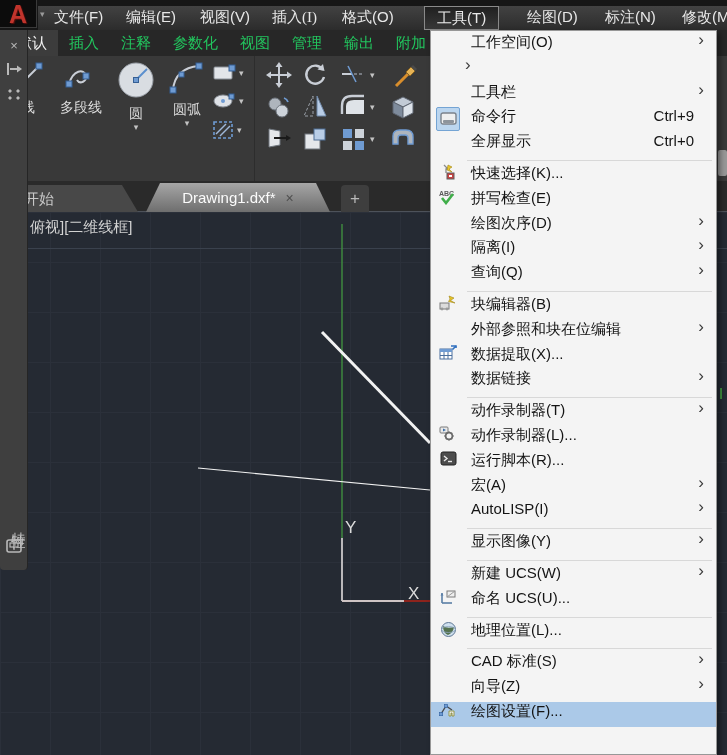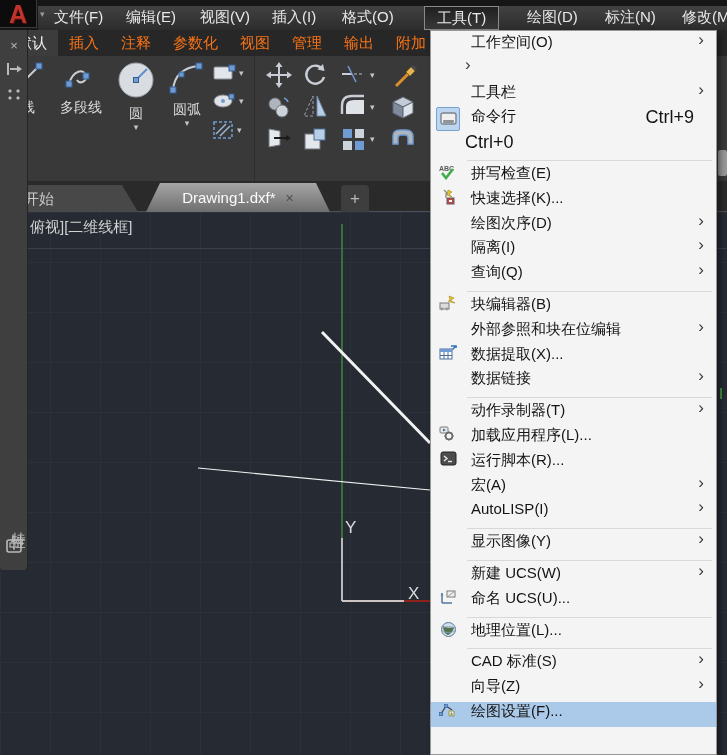--- a/index.html
+++ b/index.html
@@ -17,21 +17,21 @@
   #logo{position:absolute;left:0;top:0;width:37px;height:28px;background:#0c0c0c;
         border-right:1px solid #3a3a3a;border-bottom:1px solid #3a3a3a;text-align:center;}
   #logo .a{font-size:25px;font-weight:bold;color:#c0342c;line-height:28px;
            text-shadow:1px 1px 1px #5a0f0c;}
   #logo-arrow{position:absolute;left:40px;top:9px;color:#9a9a9a;font-size:9px;}
 
   
   #ribbon{position:absolute;left:0;top:30px;width:727px;height:151px;background:#393939;}
   #ribbon-tabs{position:absolute;left:0;top:0;width:727px;height:26px;background:#272727;
                display:flex;padding-left:6px;}
-  .rtab{height:26px;line-height:26px;padding:0 11px;font-size:15px;color:#f97316;white-space:nowrap;}
+  .rtab{height:26px;line-height:26px;padding:0 11px;font-size:15px;color:#22c55e;white-space:nowrap;}
   .rtab.active{background:#3c3c3c;color:#f2f2f2;}
   #panels{position:absolute;left:0;top:26px;width:727px;height:107px;}
   .bigbtn{position:absolute;text-align:center;color:#dcdcdc;font-size:14px;}
   .bigbtn .lbl{margin-top:2px;white-space:nowrap;}
   .bigbtn .dd{color:#c3c3c3;font-size:9px;line-height:8px;}
   .smallbtn{position:absolute;display:flex;align-items:center;}
   .smallbtn .dd{color:#c3c3c3;font-size:9px;margin-left:3px;}
   .modbtn{position:absolute;}
   #panel-sep{position:absolute;left:254px;top:0;width:1px;height:125px;background:#2d2d2d;}
   .pfooter{position:absolute;top:133px;height:18px;background:#333333;color:#dedede;
@@ -77,36 +77,36 @@
   
   #menu{position:absolute;left:430px;top:30px;width:287px;height:725px;background:#f4f4f4;
         border:1px solid #979797;box-shadow:3px 3px 6px rgba(0,0,0,.45);z-index:100;
         padding-top:2px;overflow:hidden;}
   .mi{display:flex;align-items:flex-start;height:24.8px;}
   .mi.hl{background:#abc9e8;}
   .mi .ico{width:34px;display:flex;justify-content:center;align-items:center;flex:none;}
   .mi .togbox{width:24px;height:24px;background:#bcd6ef;border:1px solid #74a4d4;border-radius:2px;
               display:flex;align-items:center;justify-content:center;}
   .mi .lab{flex:1;font-size:15px;color:#141414;padding-left:6px;white-space:nowrap;}
-  .mi .sc{font-size:18px;color:#141414;margin-right:22px;}
+  .mi .sc{font-size:15px;color:#141414;margin-right:22px;}
   .mi .arr{font-size:17px;color:#3c3c3c;margin-right:12px;line-height:14px;}
   .msep{height:7px;display:flex;align-items:center;}
   .msep div{height:1px;background:#d8d8d8;margin-left:36px;margin-right:4px;flex:1;}
 </style>
 </head>
 <body>
 
 <div id="app">
 
   <div id="topbar">
     <div id="menurow">
         <div class="mb-item" style="left: 12px;">文件(F)</div>
         <div class="mb-item" style="left: 84px;">编辑(E)</div>
         <div class="mb-item" style="left: 158px;">视图(V)</div>
-        <div class="mb-item" style="left: 230px;">插入(I)</div>
+        <div class="mb-item" style="left: 230px; font-family: Liberation Serif, serif;">插入(I)</div>
         <div class="mb-item" style="left: 300px;">格式(O)</div>
         <div class="mb-item active" style="left: 386px;">工具(T)</div>
         <div class="mb-item" style="left: 485px;">绘图(D)</div>
         <div class="mb-item" style="left: 563px;">标注(N)</div>
         <div class="mb-item" style="left: 640px;">修改(M)</div>
       </div>
     <div id="logo">
       <span class="a">A</span>
     </div>
     <span id="logo-arrow">▾</span>
@@ -368,48 +368,49 @@
                 <rect x="3" y="8" width="11" height="3" rx="1" fill="#8d949c"></rect>
               </svg>
             </span>
           </span>
         </span>
         <span class="lab">命令行</span>
         <span class="sc">Ctrl+9</span>
       </div>
       <div class="mi">
         <span class="ico"></span>
+        <span class="lab">全屏显示</span>
         <span class="sc">Ctrl+0</span>
       </div>
       <div class="msep">
         <div></div>
-      </div>
-      <div class="mi">
-        <span class="ico">
-          <span style="display: inline-flex;">
-            <svg xmlns="http://www.w3.org/2000/svg" width="18" height="16" viewBox="0 0 18 16">
-              <text x="0" y="7" font-size="7" font-weight="bold" fill="#5a5a5a" font-family="sans-serif">ABC</text>
-              <path d="M3 9 L7 14 L14 5" fill="none" stroke="#3fae49" stroke-width="2.6"></path>
-            </svg>
-          </span>
-        </span>
-        <span class="lab">拼写检查(E)</span>
       </div>
       <div class="mi">
         <span class="ico">
           <span style="display: inline-flex;">
             <svg xmlns="http://www.w3.org/2000/svg" width="16" height="16" viewBox="0 0 16 16">
               <path d="M4 1 L8 5 L6 5 L6 9" fill="none" stroke="#8a8a8a" stroke-width="1.3"></path>
               <path d="M8 1 L12 3 L9 5 L12 8 L7 6 Z" fill="#e8c52a" stroke="#a08414" stroke-width=".6"></path>
               <rect x="7" y="9" width="7" height="6" fill="#c74343" stroke="#5f5f5f"></rect>
               <rect x="9" y="11" width="3" height="2" fill="#fff"></rect>
             </svg>
           </span>
         </span>
         <span class="lab">快速选择(K)...</span>
+      </div>
+      <div class="mi">
+        <span class="ico">
+          <span style="display: inline-flex;">
+            <svg xmlns="http://www.w3.org/2000/svg" width="18" height="16" viewBox="0 0 18 16">
+              <text x="0" y="7" font-size="7" font-weight="bold" fill="#5a5a5a" font-family="sans-serif">ABC</text>
+              <path d="M3 9 L7 14 L14 5" fill="none" stroke="#3fae49" stroke-width="2.6"></path>
+            </svg>
+          </span>
+        </span>
+        <span class="lab">拼写检查(E)</span>
       </div>
       <div class="mi">
         <span class="ico"></span>
         <span class="lab">绘图次序(D)</span>
         <span class="arr">›</span>
       </div>
       <div class="mi">
         <span class="ico"></span>
         <span class="lab">隔离(I)</span>
         <span class="arr">›</span>
@@ -482,21 +483,21 @@
                 <line x1="5.4" y1="10" x2="7" y2="10"></line>
                 <line x1="13" y1="10" x2="14.6" y2="10"></line>
                 <line x1="6.8" y1="6.8" x2="7.9" y2="7.9"></line>
                 <line x1="12.1" y1="12.1" x2="13.2" y2="13.2"></line>
                 <line x1="13.2" y1="6.8" x2="12.1" y2="7.9"></line>
                 <line x1="7.9" y1="12.1" x2="6.8" y2="13.2"></line>
               </g>
             </svg>
           </span>
         </span>
-        <span class="lab">加载应用程序(L)...</span>
+        <span class="lab">动作录制器(L)...</span>
       </div>
       <div class="mi">
         <span class="ico">
           <span style="display: inline-flex;">
             <svg xmlns="http://www.w3.org/2000/svg" width="17" height="15" viewBox="0 0 17 15">
               <rect x="1" y="1" width="15" height="13" rx="2" fill="#4c4c4c" stroke="#222"></rect>
               <path d="M4 5 L7 7.5 L4 10" fill="none" stroke="#e8e8e8" stroke-width="1.4"></path>
               <line x1="8" y1="10.5" x2="12" y2="10.5" stroke="#e8e8e8" stroke-width="1.4"></line>
             </svg>
           </span>

